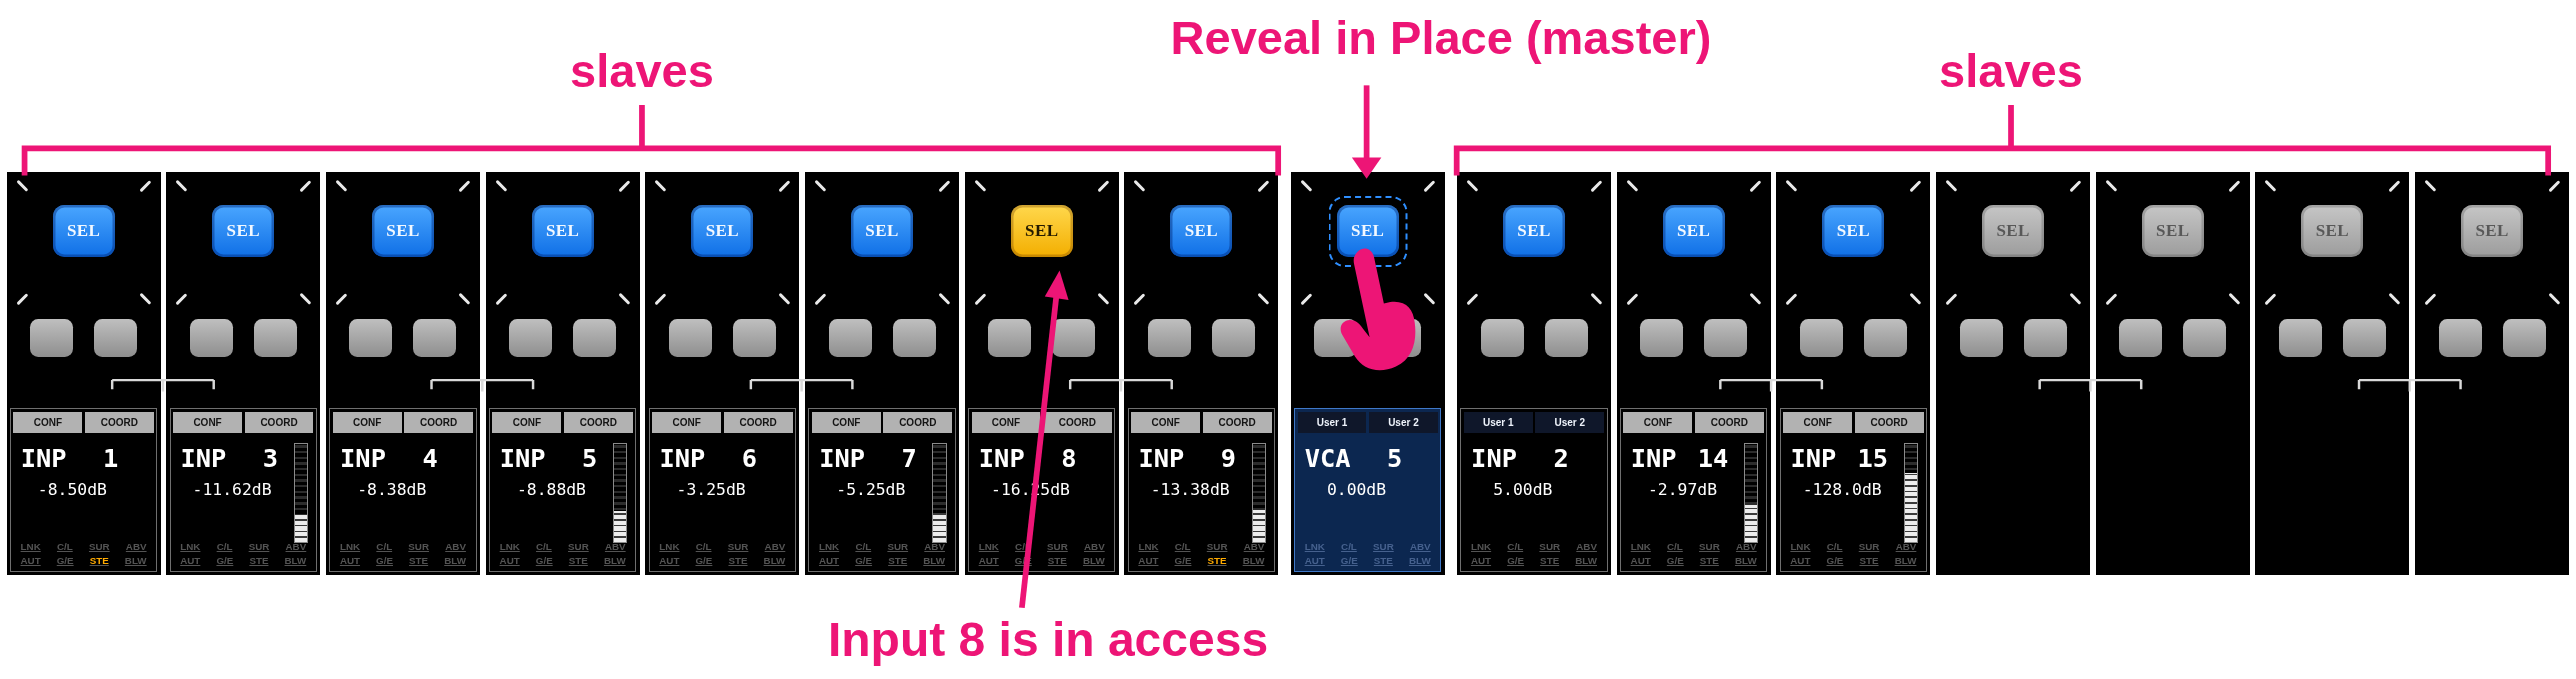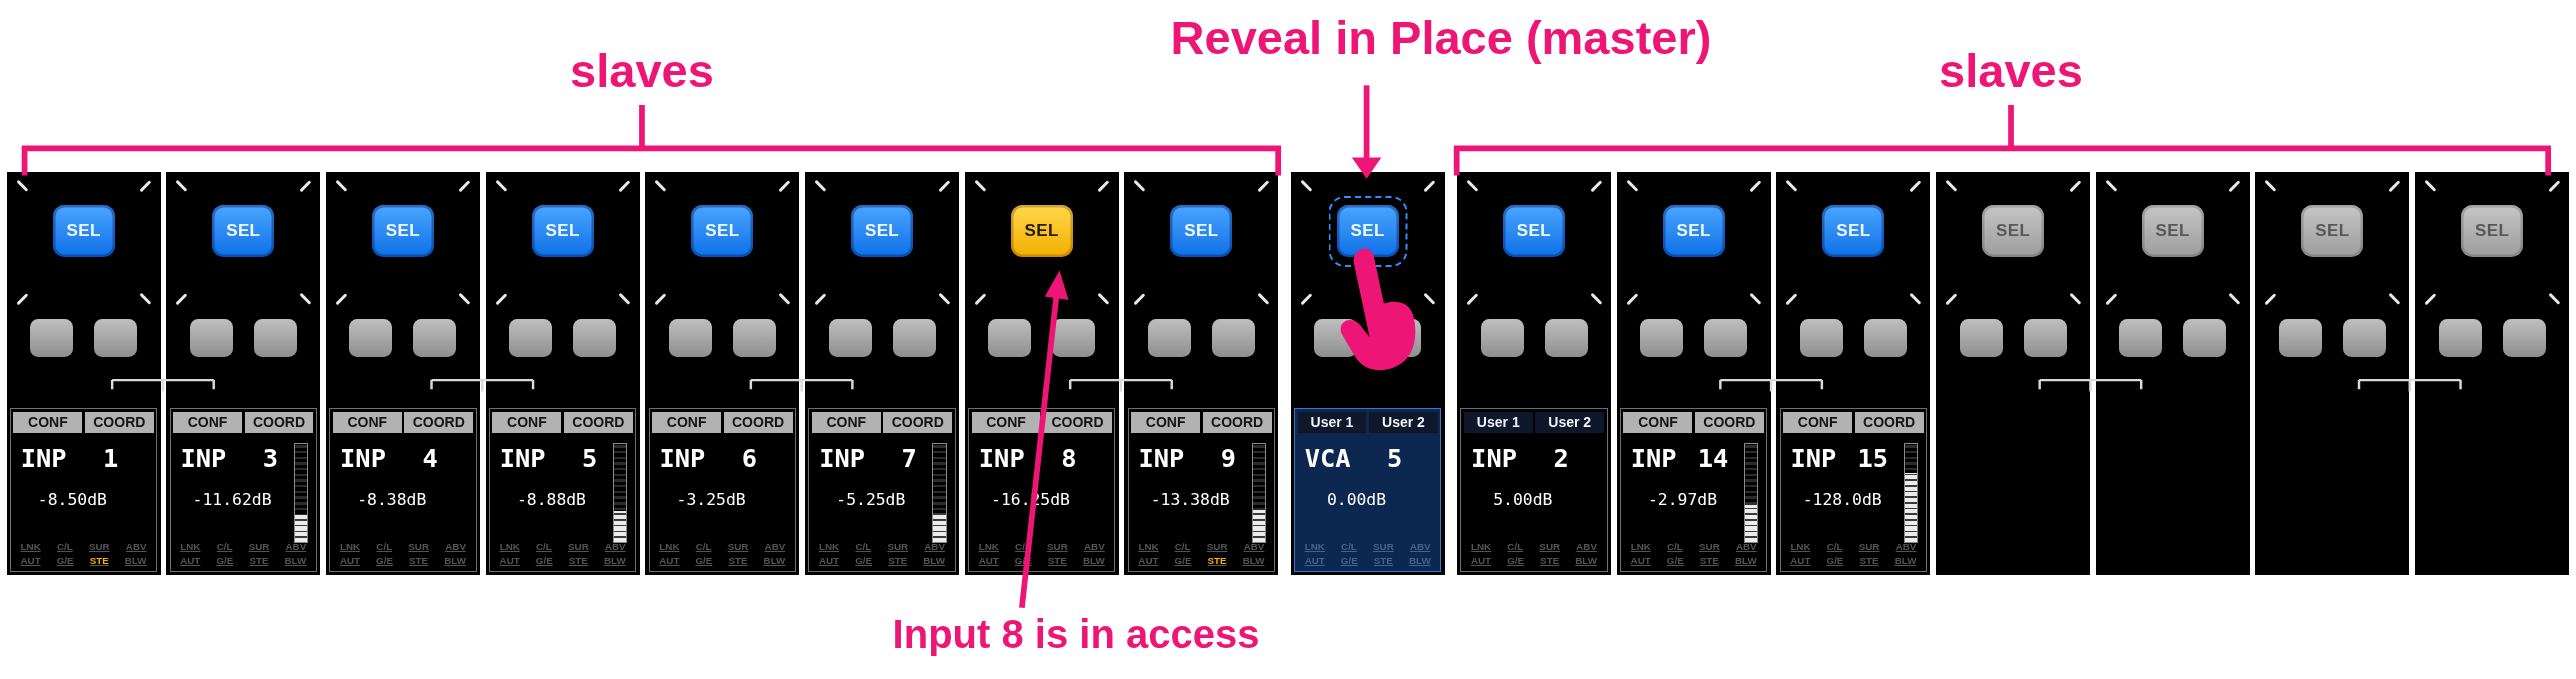--- a/index.html
+++ b/index.html
@@ -12,60 +12,60 @@
   .strip:nth-child(8),.strip:nth-child(9){margin-right:12.3px;}
 
   .tick{position:absolute;width:2.5px;height:14px;background:#e9e9e9;border-radius:1.6px;}
   .tick.tl{left:14px;top:6.6px;transform:rotate(-45deg);}
   .tick.tr{right:14px;top:6.6px;transform:rotate(45deg);}
   .tick.bl{left:14px;top:120px;transform:rotate(45deg);}
   .tick.br{right:14px;top:120px;transform:rotate(-45deg);}
 
   .sel{position:absolute;left:50%;top:33px;transform:translateX(-50%);
        width:62px;height:52px;border:none;border-radius:11.5px;
-       font-family:Liberation Sans, sans-serif;font-weight:bold;font-size:17px;letter-spacing:0.4px;padding:0;}
+       font-family:Liberation Serif, serif;font-weight:bold;font-size:17px;letter-spacing:0.4px;padding:0;}
   .sel.on{background:linear-gradient(#4aa6ff,#0f6fe6);color:#f2f8ff;box-shadow:inset 0 0 0 2.5px rgba(0,40,120,.45);}
   .sel.access{background:linear-gradient(#ffd84d,#f3ae00);color:#241a00;box-shadow:inset 0 0 0 2.5px rgba(120,70,0,.35);}
   .sel.off{background:linear-gradient(#c6c6c6,#9c9c9c);color:#585858;box-shadow:inset 0 0 0 2.5px rgba(60,60,60,.25);}
 
   .focus-dashes{position:absolute;left:50%;top:24px;transform:translateX(-50%);
        width:75px;height:67px;border:2.5px dashed #2f8fff;border-radius:16.4px;display:none;}
   .strip.master .focus-dashes{display:block;}
 
   .grayrow{position:absolute;top:147px;left:0;right:0;display:flex;justify-content:center;gap:21px;}
   .gbtn{width:43px;height:38px;border:none;border-radius:8.2px;background:linear-gradient(#bfbfbf,#8e8e8e);padding:0;}
 
   .infobox{position:absolute;left:3.3px;right:3.3px;top:236px;bottom:3.3px;border:0.8px solid #6f6f6f;background:#000;}
   .strip.master .infobox{background:#0c2750;border:1.6px solid #3f78c8;}
 
   .chips{display:flex;gap:2.5px;margin:2.5px 2.5px 0;}
   .chip{flex:1;height:21px;line-height:21px;text-align:center;background:#b2b2b2;color:#141414;
-        font-weight:bold;font-size:14px;}
+        font-weight:bold;font-size:10px;}
   .chips.user .chip{background:#0f172a;color:#eef3fb;}
 
   .namerow{display:flex;justify-content:space-between;margin:10.6px 38px 0 9.8px;
         font-family:"DejaVu Sans Mono",monospace;font-size:25.4px;color:#fff;font-weight:bold;}
-  .db{margin-top:17px;width:123px;text-align:center;font-family:"DejaVu Sans Mono",monospace;font-size:16.4px;color:#fff;}
+  .db{margin-top:7px;width:123px;text-align:center;font-family:"DejaVu Sans Mono",monospace;font-size:16.4px;color:#fff;}
 
   .meter{position:absolute;top:34px;right:8.2px;width:12.3px;height:98px;border:0.8px solid #8a8a8a;
         background:repeating-linear-gradient(to top,#000 0 3.3px,#2c2c2c 3.3px 5.7px);}
   .meter .fill{position:absolute;bottom:0;left:0;right:0;
         background:repeating-linear-gradient(to top,#ececec 0 4.1px,#3a3a3a 4.1px 5.7px);}
 
   .mini{position:absolute;left:1.6px;right:1.6px;bottom:2.5px;}
   .minirow{display:flex;justify-content:space-around;font-size:9.8px;font-weight:bold;color:#545454;line-height:14px;text-decoration:underline;}
   .strip.master .minirow{color:#46618e;}
   .minirow .hl{color:#ffab00;}
 
   
   .ann{position:absolute;color:#ed1576;font-weight:bold;white-space:nowrap;transform:translateX(-50%);}
   #ann-left{left:642px;top:43px;font-size:47px;}
   #ann-right{left:2011px;top:43px;font-size:47px;}
   #ann-master{left:1441px;top:9.8px;font-size:47px;}
-  #ann-access{left:1048px;top:612px;font-size:40px;margin-left:28px;}
+  #ann-access{left:1048px;top:612px;font-size:48px;}
 
   #overlay{position:absolute;left:0;top:0;width:2576px;height:680px;pointer-events:none;z-index:20;}
 </style>
 </head>
 <body>
 
 <div class="ann" id="ann-left">slaves</div>
 <div class="ann" id="ann-master">Reveal in Place (master)</div>
 <div class="ann" id="ann-right">slaves</div>
 <div class="ann" id="ann-access">Input 8 is in access</div>

